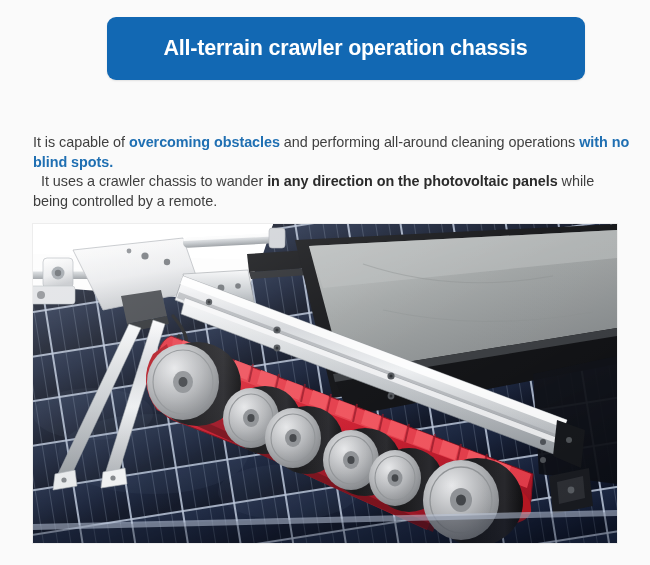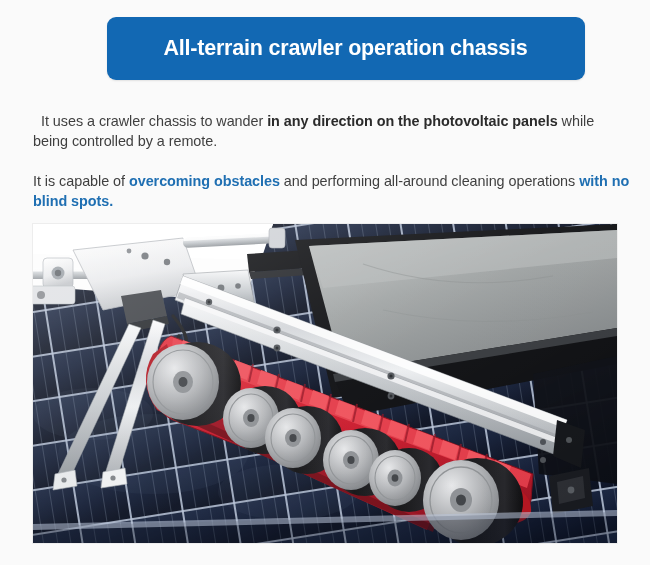--- a/index.html
+++ b/index.html
@@ -80,23 +80,23 @@
 <body style="background: rgb(250, 250, 250);">
 
 <div class="banner-wrap">
   <div class="banner" id="banner" style="background: rgb(18, 104, 179); margin-left: 41px;">
     <div class="banner-title" style="color: rgb(255, 255, 255);">All-terrain crawler operation chassis</div>
   </div>
 </div>
 
 <div class="copy">
 
+  <p class="para p2" style="color: rgb(63, 63, 63);"><span>It is capable of </span><span class="b-blue accent" style="color: rgb(31, 111, 178);">overcoming obstacles</span><span> and performing all-around cleaning operations </span><span class="b-blue accent" style="color: rgb(31, 111, 178);">with no blind spots.</span></p>
+
   <p class="para p1" style="color: rgb(63, 63, 63);"><span>It uses a crawler chassis to wander </span><span class="b-dark">in any direction on the photovoltaic panels</span><span> while being controlled by a remote.</span></p>
-
-  <p class="para p2" style="color: rgb(63, 63, 63);"><span>It is capable of </span><span class="b-blue accent" style="color: rgb(31, 111, 178);">overcoming obstacles</span><span> and performing all-around cleaning operations </span><span class="b-blue accent" style="color: rgb(31, 111, 178);">with no blind spots.</span></p>
 
 </div>
 
 <div class="photo">
   <svg viewBox="0 0 584 319" xmlns="http://www.w3.org/2000/svg" role="img" aria-label="Close-up of a red rubber crawler track chassis with black rollers driving across a dark blue photovoltaic solar panel">
     <defs>
       <linearGradient id="gPanel" x1="0" y1="0" x2="0.35" y2="1">
         <stop offset="0" stop-color="#1b2742"></stop>
         <stop offset="0.45" stop-color="#131d35"></stop>
         <stop offset="1" stop-color="#0a1020"></stop>

